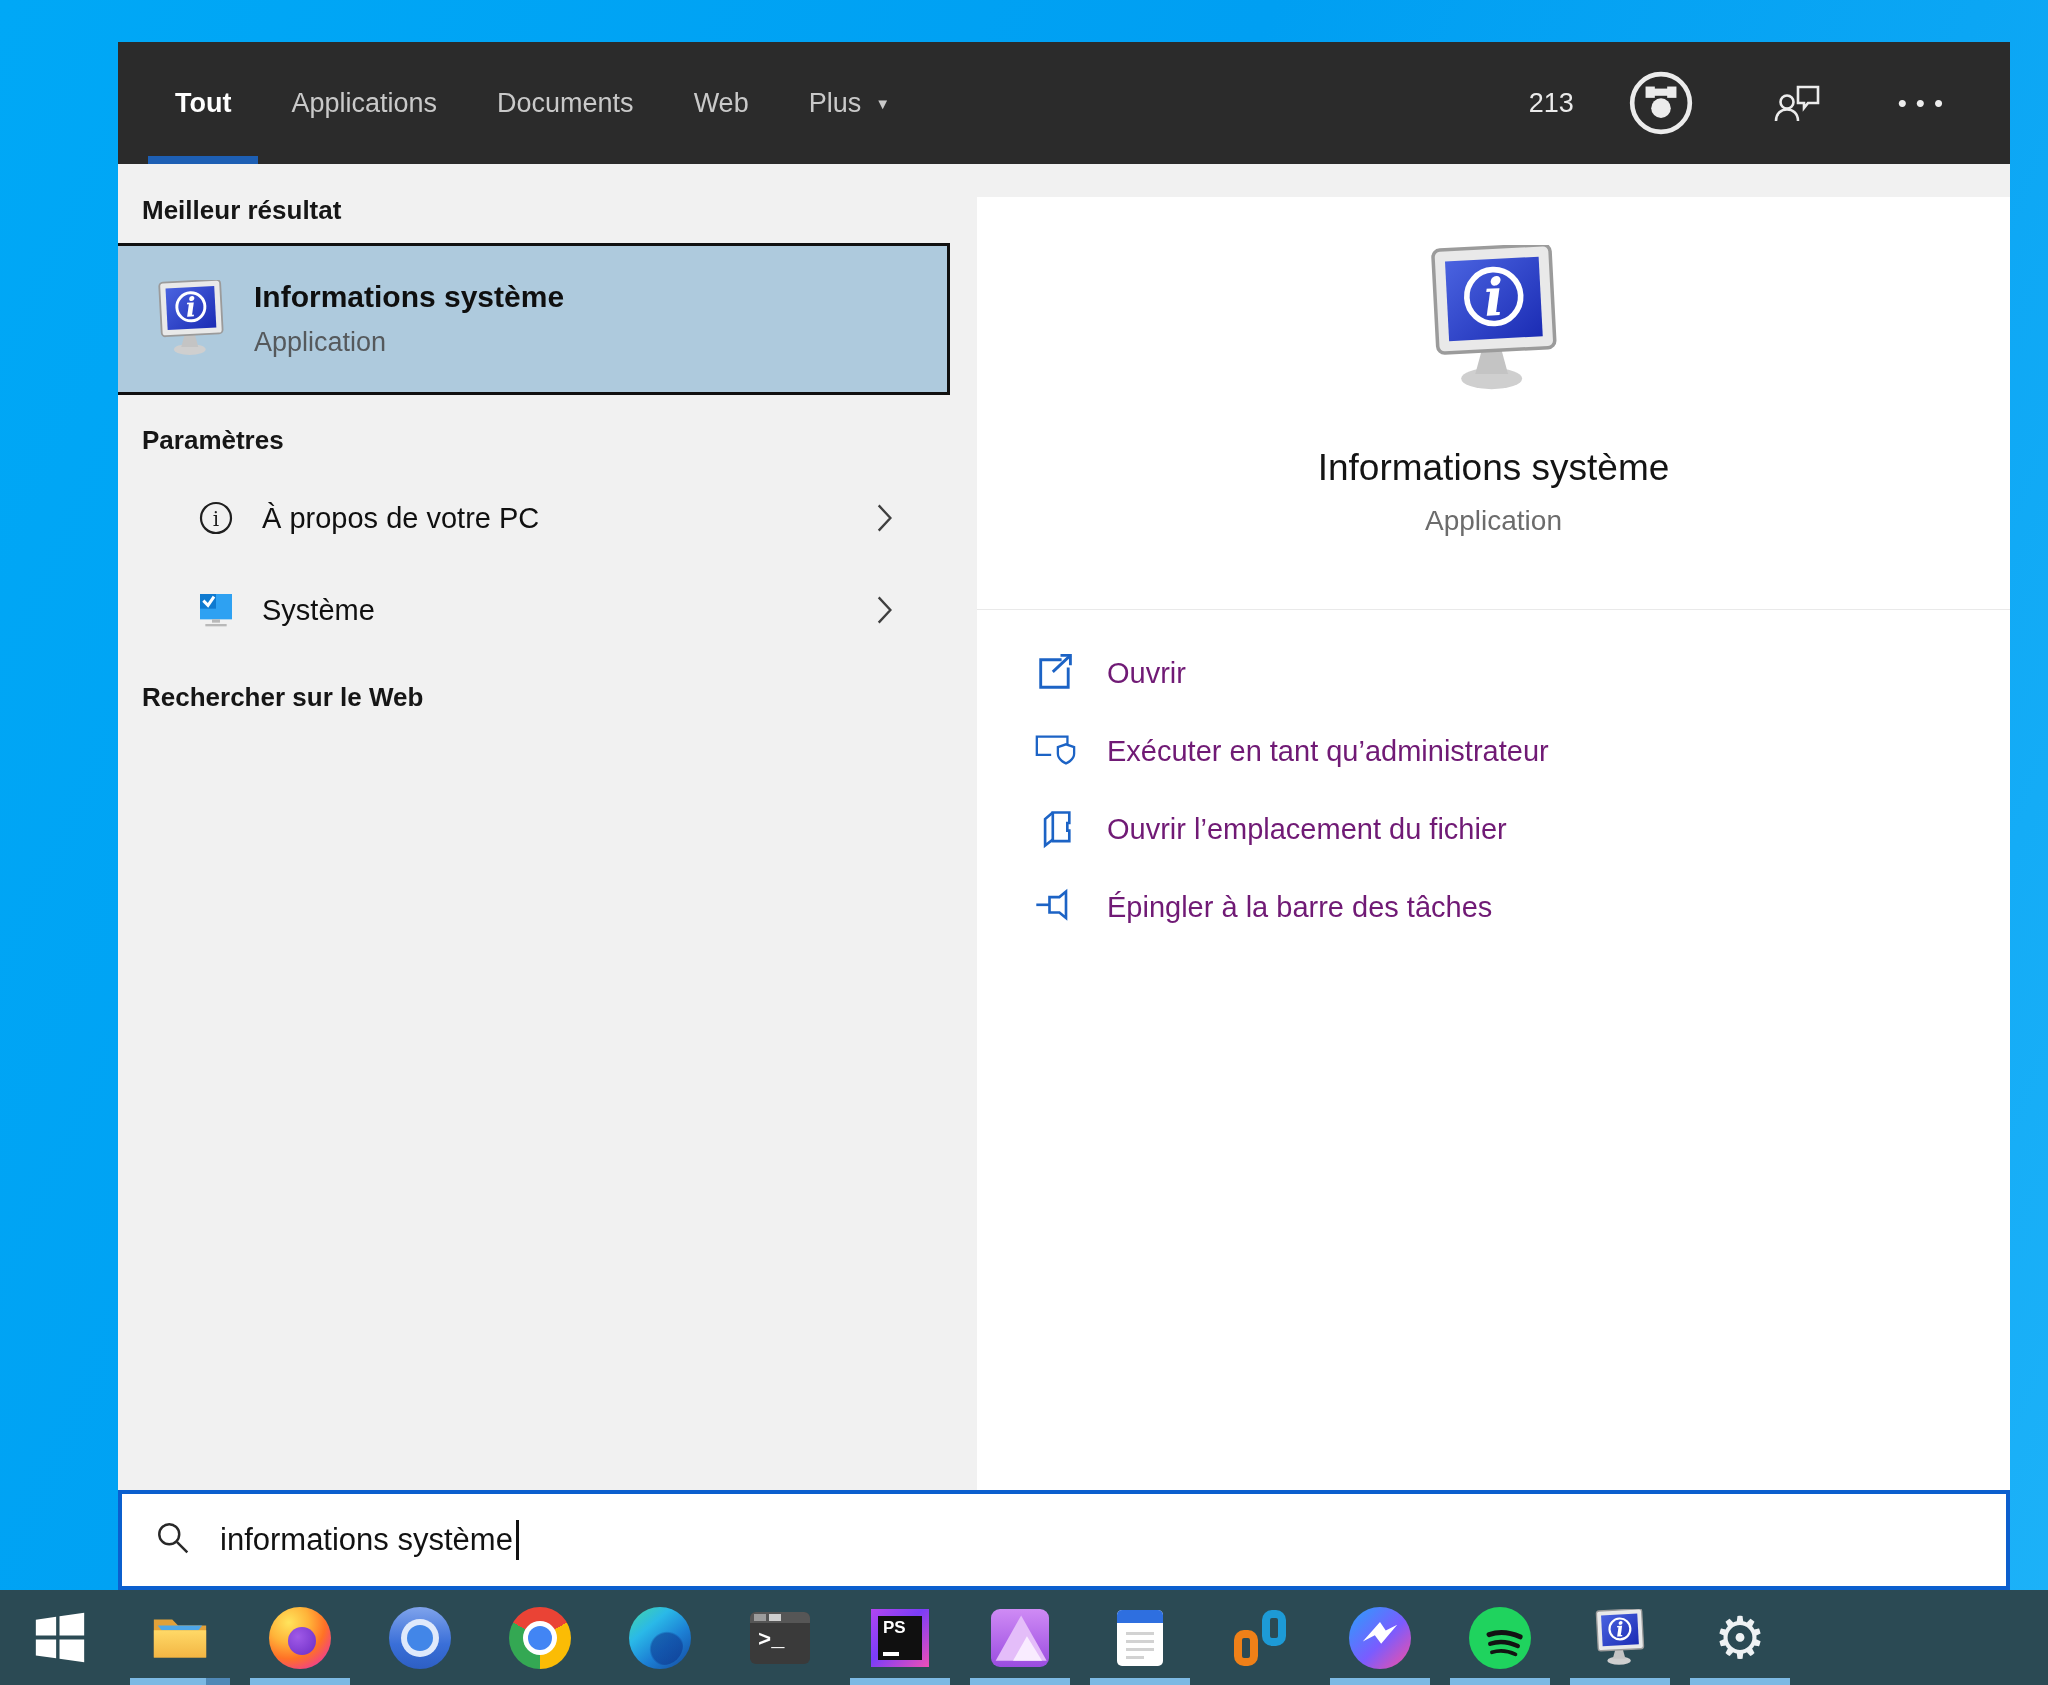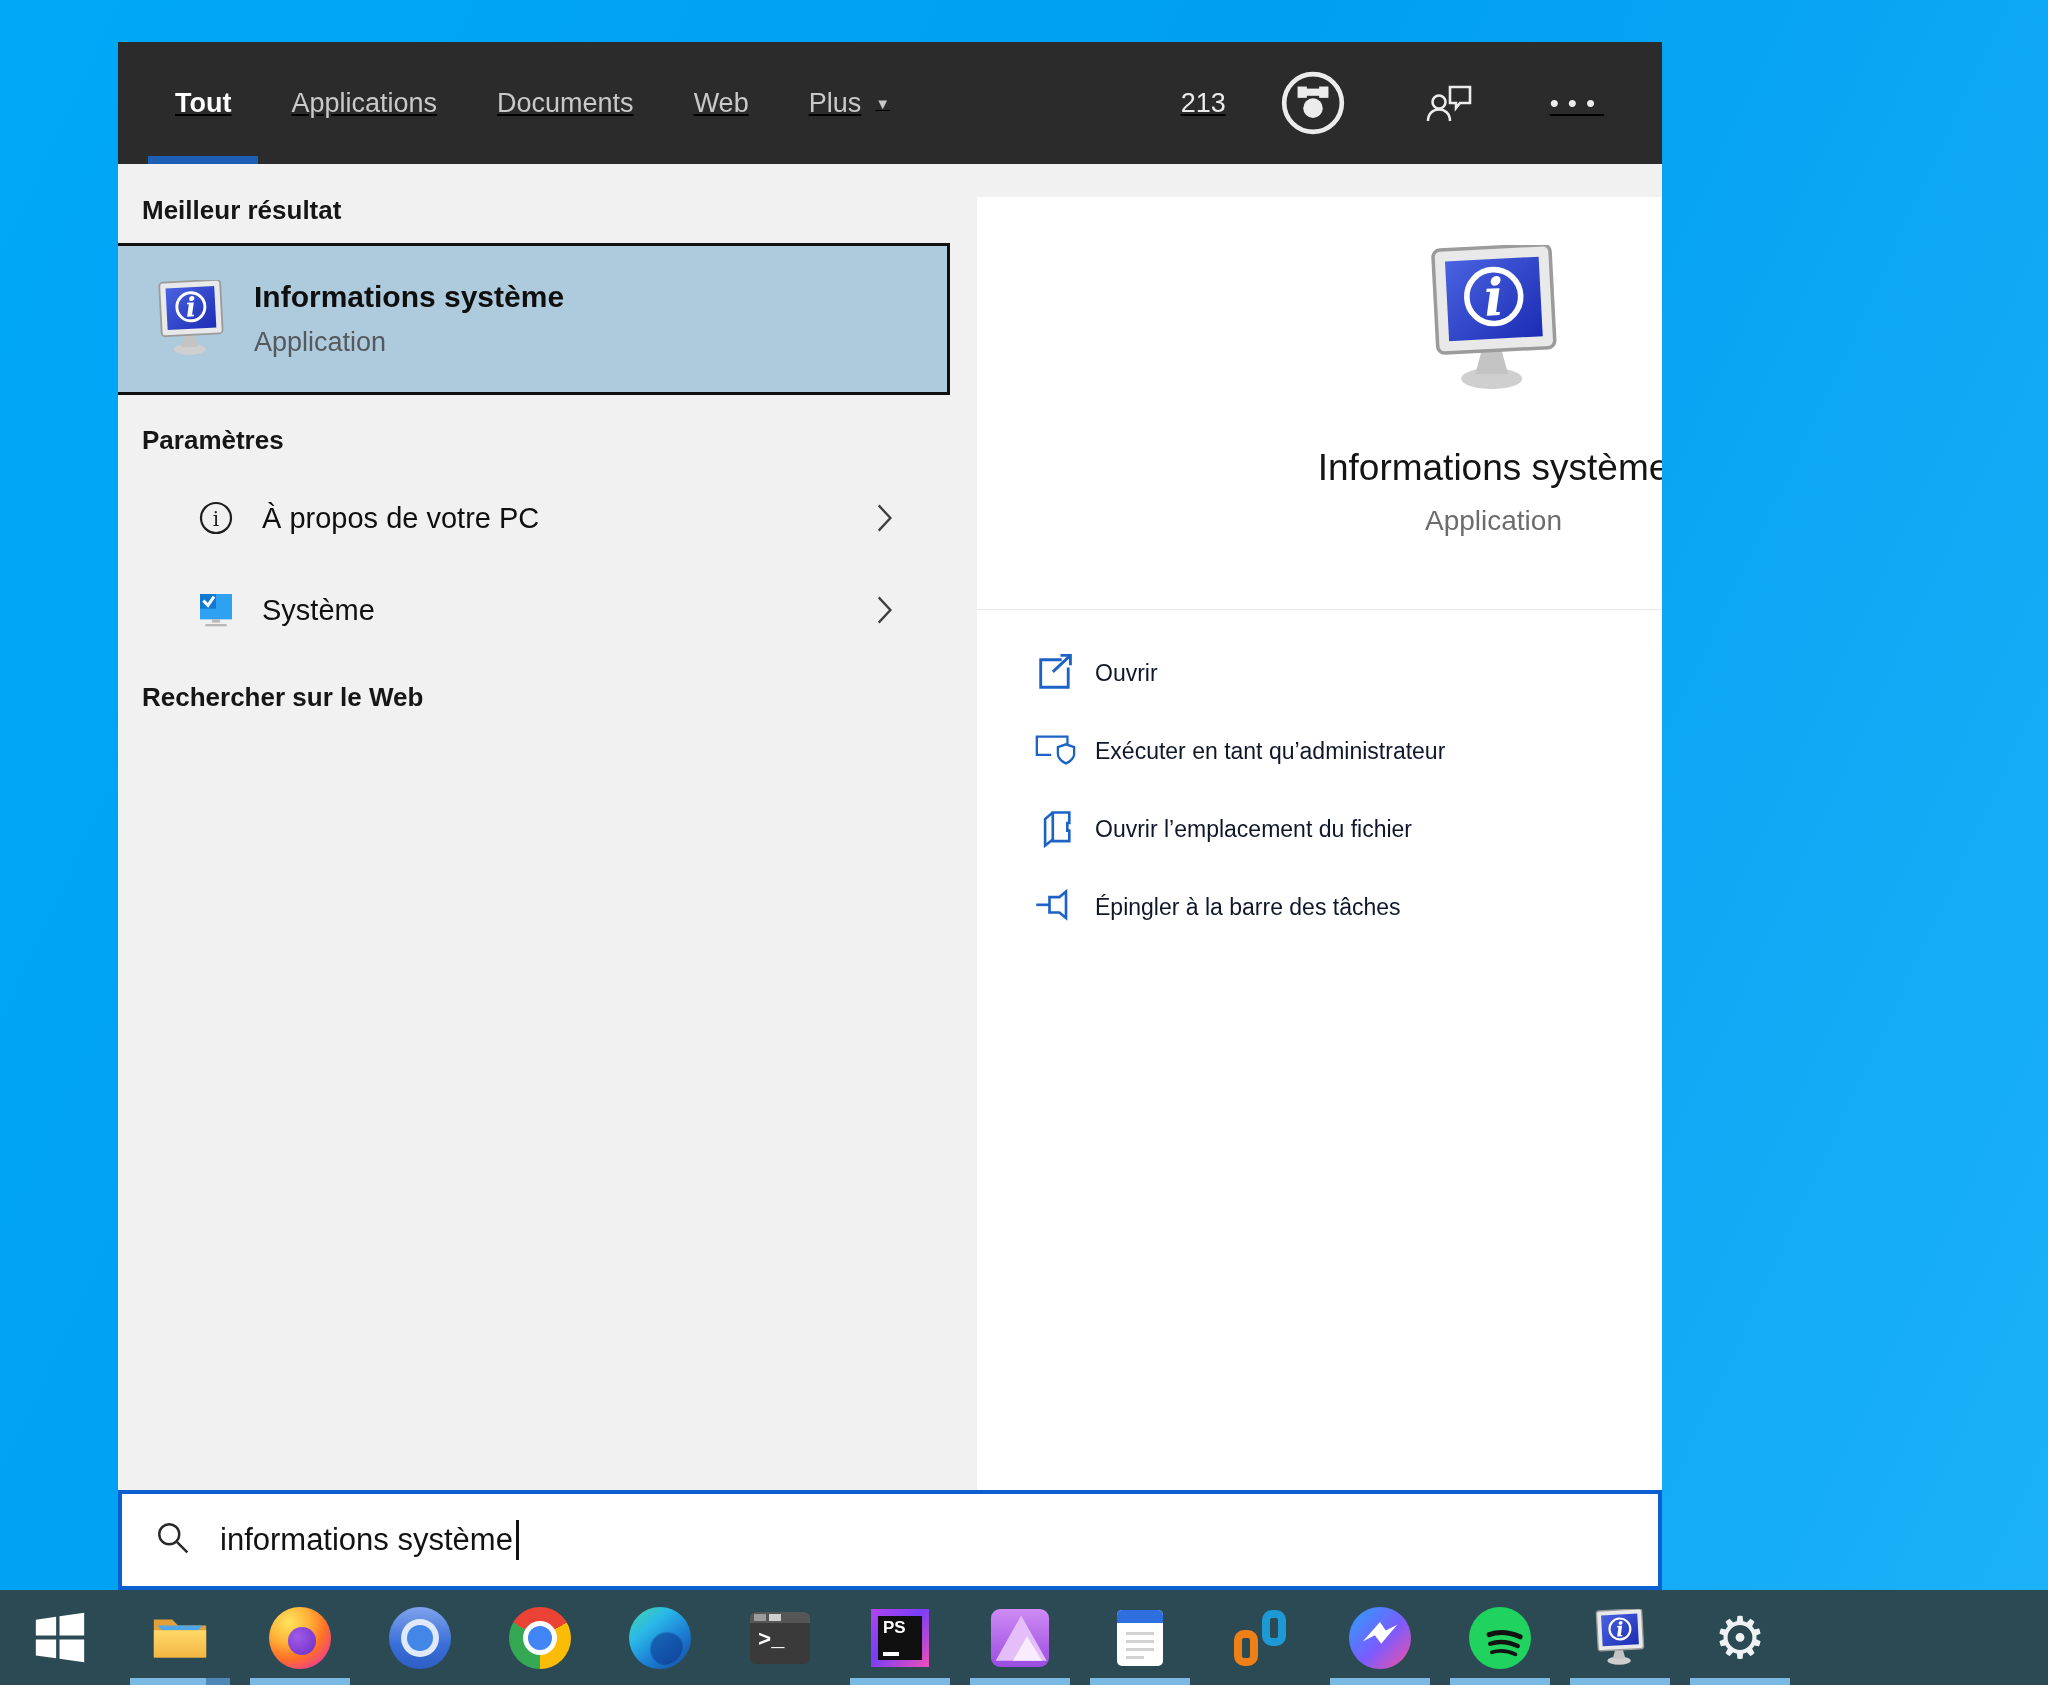--- a/index.html
+++ b/index.html
@@ -1,20 +1,20 @@
 <!DOCTYPE html>
 <html><head>
 <meta charset="utf-8">
 <style>
   html,body{margin:0;padding:0;background:#222;}
   #screen{position:relative;width:2048px;height:1685px;overflow:hidden;
     font-family:"Liberation Sans",sans-serif;
     background:linear-gradient(115deg,#00a8f6 0%,#009ff2 45%,#0ba6f4 70%,#1db2f8 100%);}
   
-  #window{position:absolute;left:118px;top:42px;width:1544px;height:1548px;text-decoration:underline;}
+  #window{position:absolute;left:118px;top:42px;width:1892px;height:1548px;}
   #header{position:relative;height:122px;background:#2b2b2b;display:flex;align-items:center;
     padding:0 58px 0 57px;box-sizing:border-box;}
   .tab{position:relative;height:100%;display:flex;align-items:center;margin-right:60px;
     font-size:27px;color:#c9c9c9;cursor:default;}
   .tab.active{color:#ffffff;font-weight:bold;}
   .tab.active::after{content:"";position:absolute;left:-27px;right:-27px;bottom:0;height:8px;background:#1d5fb4;}
   .tab .drop{font-size:15px;margin-left:14px;color:#c9c9c9;}
   #header-right{margin-left:auto;display:flex;align-items:center;gap:34px;}
   .hdr-count{font-size:27px;color:#ebebeb;margin-right:18px;}
   .hdr-ico{display:flex;align-items:center;justify-content:center;}
@@ -39,21 +39,21 @@
   #web-label{margin-top:26px;}
   
   #card{position:absolute;left:859px;top:33px;width:1033px;height:1293px;background:#ffffff;}
   .big-icon{display:block;margin:48px auto 0;width:150px;height:150px;}
   .card-title{margin-top:52px;text-align:center;font-size:37px;color:#141414;}
   .card-sub{margin-top:16px;text-align:center;font-size:28px;color:#6c6c6c;}
   .divider{margin-top:72px;height:1px;background:#e9e9e9;}
   #actions{margin-top:24px;}
   .action-row{height:78px;display:flex;align-items:center;padding-left:56px;}
   .action-row .a-icon{width:44px;height:44px;flex:none;}
-  .action-row .a-label{margin-left:18px;font-size:23px;color:#0f172a;}
+  .action-row .a-label{margin-left:30px;font-size:29px;color:#701a75;}
   
   #searchbar{position:absolute;left:0;right:0;bottom:0;height:100px;background:#ffffff;
     border:4px solid #0b5fce;box-sizing:border-box;display:flex;align-items:center;padding-left:33px;}
   #searchbar .mag{width:38px;height:38px;flex:none;}
   .search-text{margin-left:27px;font-size:31px;color:#121212;display:flex;align-items:center;}
   .caret{display:inline-block;width:3px;height:40px;background:#111;margin-left:3px;}
   
   #taskbar{position:absolute;left:0;bottom:0;width:100%;height:95px;background:#2b4a54;display:flex;}
   .tb-btn{width:120px;height:95px;display:flex;align-items:center;justify-content:center;position:relative;flex:none;}
   .tb-btn.running::after{content:"";position:absolute;left:10px;right:10px;bottom:0;height:7px;background:#7cb9e3;}

